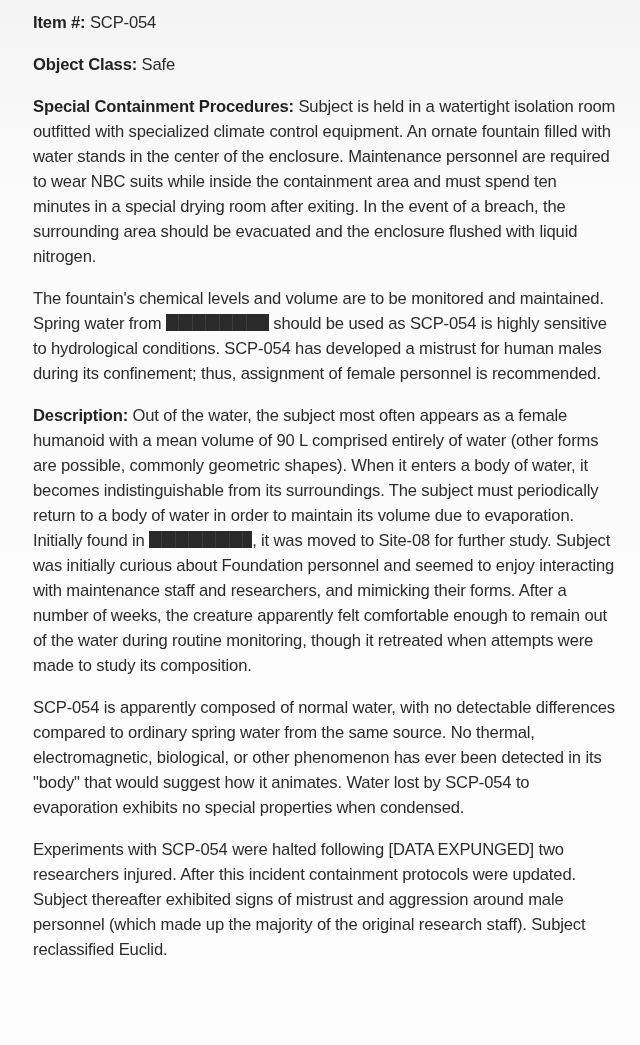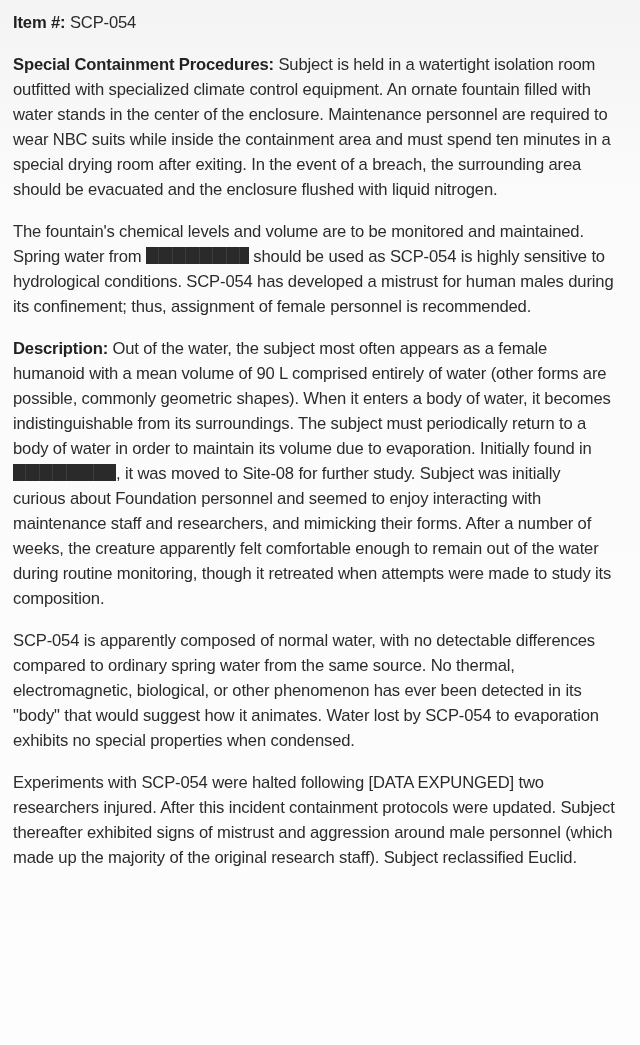--- a/index.html
+++ b/index.html
@@ -9,21 +9,21 @@
     body {
       width: 640px;
       height: 1045px;
       overflow: hidden;
       background: linear-gradient(180deg, #f4f4f4 0%, #fbfbfb 20%, #fdfdfd 100%);
       font-family: "Liberation Sans", "DejaVu Sans", sans-serif;
       color: #2b2b2b;
     }
     .doc {
       position: relative;
-      padding: 10px 24px 0 13px;
+      padding: 10px 24px 0 33px;
       font-size: 16.6px;
       line-height: 25px;
       letter-spacing: -0.15px;
     }
     .para {
       margin: 0 0 17px 0;
     }
     .label {
       font-weight: bold;
       color: #222;
@@ -40,20 +40,23 @@
   </style>
 </head>
 <body>
 
 <div class="doc">
 
   <p class="para" style="margin-top:0;">
     <span class="label">Item #:</span><span> SCP-054</span>
   </p>
 
+  <p class="para">
+    <span class="label">Object Class:</span><span> Safe</span>
+  </p>
 
   <p class="para">
     <span class="label">Special Containment Procedures:</span><span> Subject is held in a watertight isolation room outfitted with specialized climate control equipment. An ornate fountain filled with water stands in the center of the enclosure. Maintenance personnel are required to wear NBC suits while inside the containment area and must spend ten minutes in a special drying room after exiting. In the event of a breach, the surrounding area should be evacuated and the enclosure flushed with liquid nitrogen.</span>
   </p>
 
   <p class="para">
     <span>The fountain's chemical levels and volume are to be monitored and maintained. Spring water from </span><span class="redact r1"></span><span> should be used as SCP-054 is highly sensitive to hydrological conditions. SCP-054 has developed a mistrust for human males during its confinement; thus, assignment of female personnel is recommended.</span>
   </p>
 
   <p class="para">

